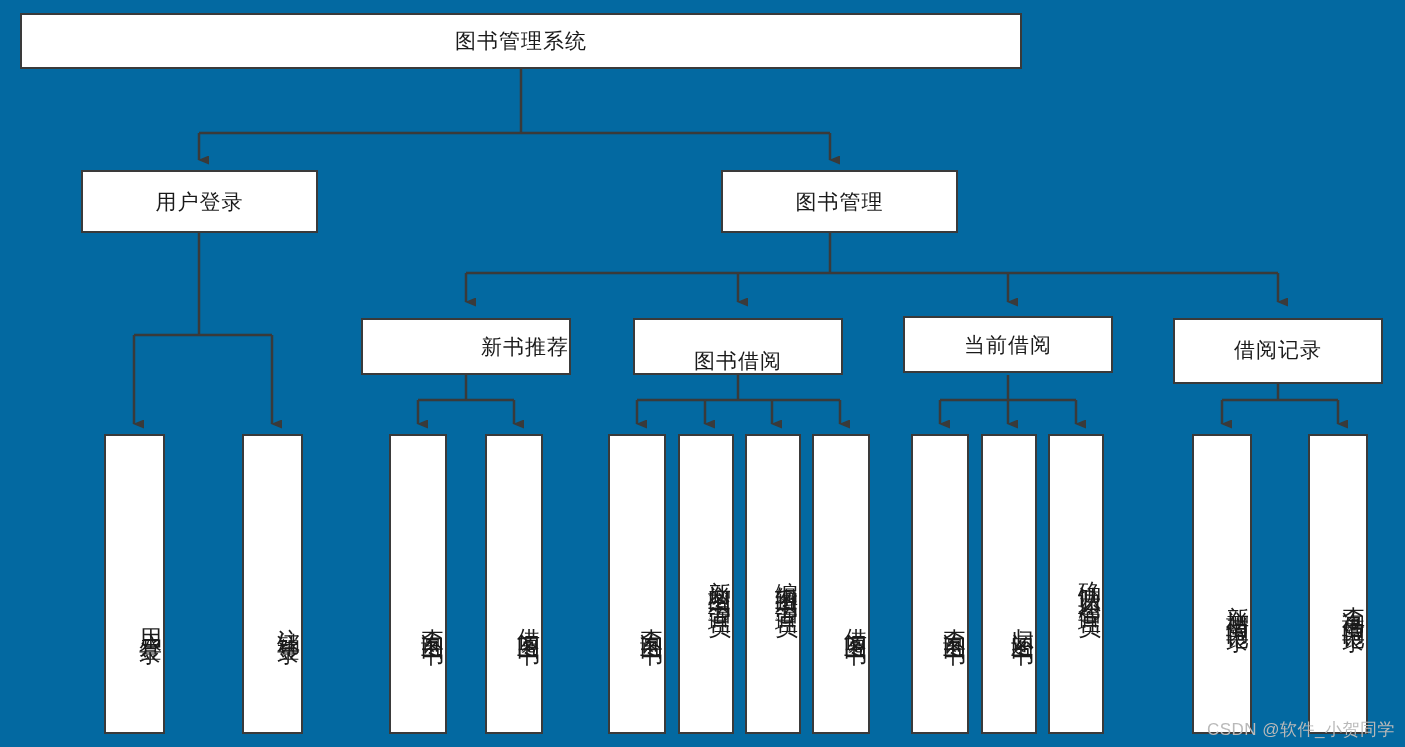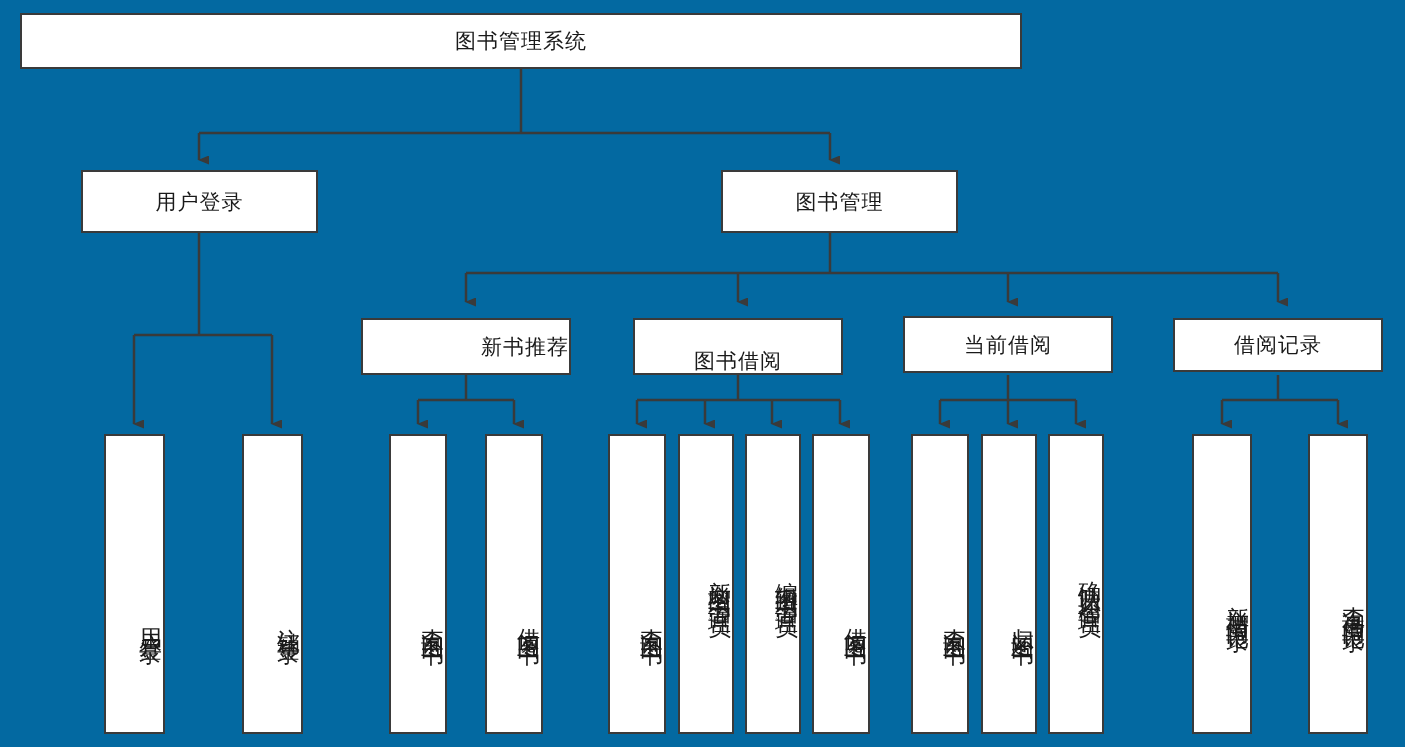--- a/index.html
+++ b/index.html
@@ -141,21 +141,21 @@
 
   <div class="node horiz" style="left:361px; top:318px; width:210px; height:57px;justify-content:flex-end;">
     <span class="label">新书推荐</span>
   </div>
   <div class="node horiz" style="left:633px; top:318px; width:210px; height:57px;align-items:flex-end;">
     <span class="label">图书借阅</span>
   </div>
   <div class="node horiz" style="left:903px; top:316px; width:210px; height:57px;">
     <span class="label">当前借阅</span>
   </div>
-  <div class="node horiz" style="left:1173px; top:318px; width:210px; height:54px;">
+  <div class="node horiz" style="left:1173px; top:318px; width:210px; height:66px;font-family:Liberation Serif, serif;">
     <span class="label">借阅记录</span>
   </div>
 
   <div class="node vert" style="left:104px; top:434px; width:61px; height:300px; padding-top:78px;">
     <span class="label">用户登录</span>
   </div>
   <div class="node vert" style="left:242px; top:434px; width:61px; height:300px; padding-top:78px;">
     <span class="label">注销登录</span>
   </div>
 
@@ -189,14 +189,15 @@
     <span class="label">确认归还（管理员）</span>
   </div>
 
   <div class="node vert" style="left:1192px; top:434px; width:60px; height:300px; padding-top:44px;">
     <span class="label">新增借阅记录</span>
   </div>
   <div class="node vert" style="left:1308px; top:434px; width:60px; height:300px; padding-top:44px;">
     <span class="label">查询借阅记录</span>
   </div>
 
+  <div id="watermark">CSDN @软件_小贺同学</div>
 
 </div>
 
 </body></html>

